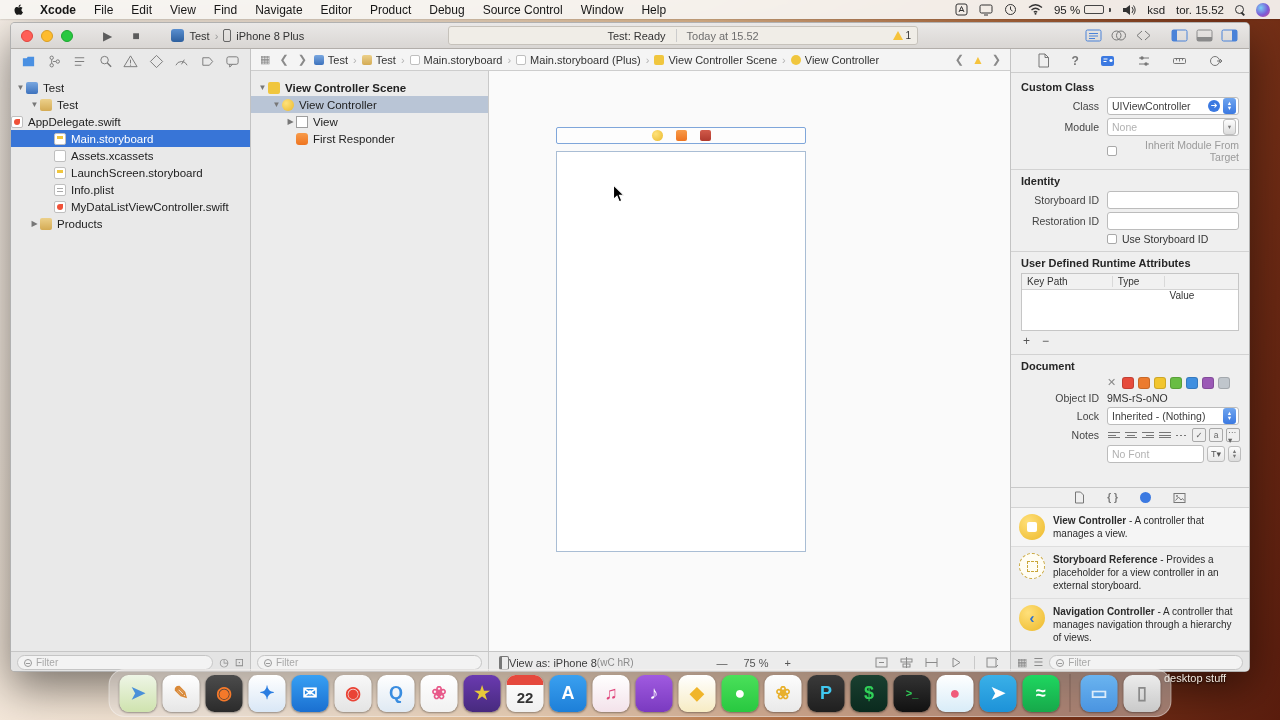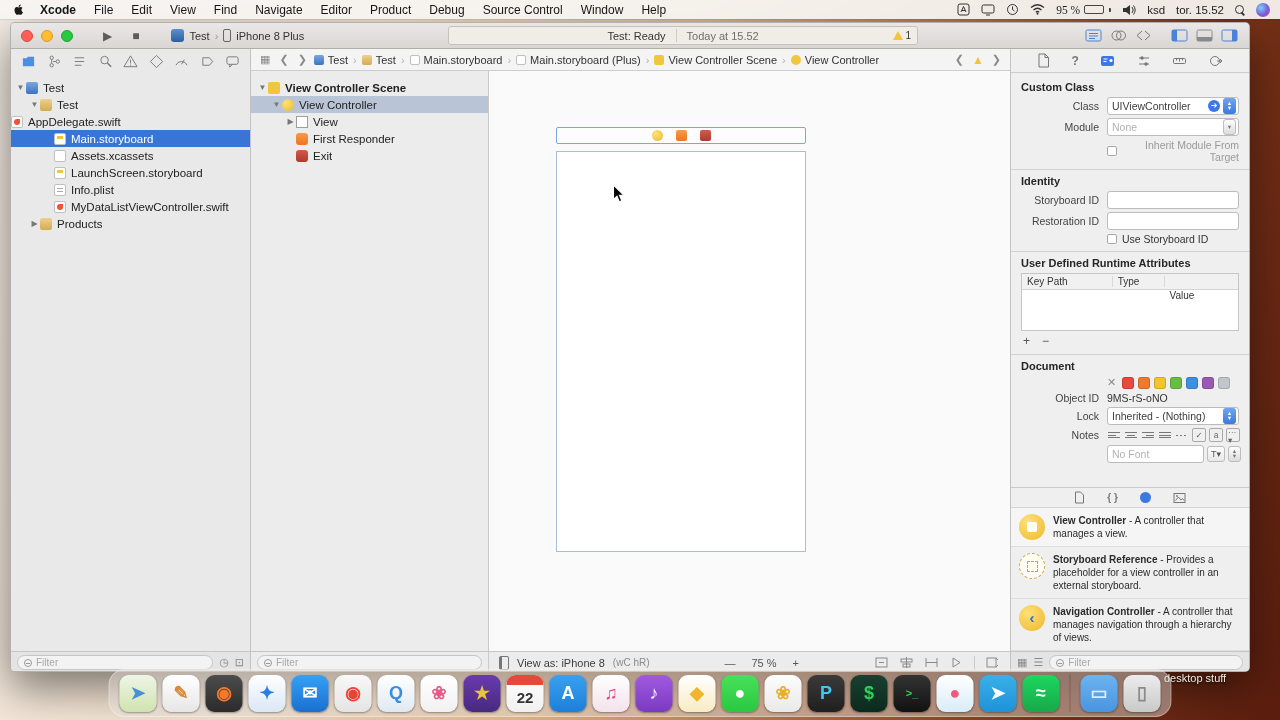--- a/index.html
+++ b/index.html
@@ -12,21 +12,21 @@
   }
   
   .menubar{position:absolute;top:0;left:0;right:0;height:19px;background:rgba(247,244,241,.94);
     display:flex;align-items:center;padding:0 10px;font-size:12px;color:#161616;z-index:30;
     box-shadow:0 0 2px rgba(0,0,0,.25);}
   .menubar .mitem{padding:0 9px;white-space:nowrap;}
   .menubar .mitem.app{font-weight:bold;}
   .apple{width:13px;height:13px;margin:0 6px 0 2px;}
   .mstatus{margin-left:auto;display:flex;align-items:center;gap:11px;font-size:11.5px;color:#222;}
   .sicon{display:inline-flex;align-items:center;}
-  .battery{display:flex;align-items:center;gap:4px;font-family:Liberation Serif, serif;}
+  .battery{display:flex;align-items:center;gap:4px;}
   .batt-body{width:20px;height:9px;border:1px solid #444;border-radius:2px;position:relative;padding:1px;}
   .batt-fill{height:100%;width:90%;background:#3c3c3c;border-radius:1px;}
   .batt-nub{width:2px;height:4px;background:#444;border-radius:0 1px 1px 0;margin-left:1px;}
   .siri{width:14px;height:14px;border-radius:50%;background:radial-gradient(circle at 35% 35%,#7ad0f5,#7a5bd6 55%,#e04a8a);}
   .spotlight{width:10px;height:10px;position:relative;}
   .spotlight::before{content:"";position:absolute;width:7px;height:7px;border:1.5px solid #333;border-radius:50%;}
   .spotlight::after{content:"";position:absolute;width:4px;height:1.5px;background:#333;transform:rotate(45deg);left:6px;top:8px;}
   
   .window{position:absolute;left:10px;top:22px;width:1240px;height:650px;border-radius:5px;
     background:#ececec;overflow:hidden;box-shadow:0 16px 44px rgba(0,0,0,.5);border:1px solid rgba(0,0,0,.25);}
@@ -98,21 +98,21 @@
   .oic.exit{background:linear-gradient(#d25a4a,#b03a2e);border-radius:3px;}
   .canvas{flex:1;position:relative;background:#fafafa;min-width:0;}
   .scene-dock{position:absolute;left:67px;top:56px;width:250px;height:17px;background:#fdfdfd;border:1px solid #7fa6da;border-radius:2px;display:flex;align-items:center;justify-content:center;gap:13px;}
   .sdic{width:11px;height:11px;}
   .sdic.vc{background:radial-gradient(circle at 35% 35%,#ffe27a,#eab92e);border-radius:50%;}
   .sdic.responder{background:linear-gradient(#f89b4a,#ee7420);border-radius:2px;}
   .sdic.exit{background:linear-gradient(#d25a4a,#b03a2e);border-radius:2px;}
   .vc-view{position:absolute;left:67px;top:80px;width:250px;height:401px;background:#ffffff;border:1px solid #a9bdd4;}
   .editor-bottom{height:22px;border-top:1px solid #c6c6c6;background:#ececec;display:flex;}
   .outline-bottom{width:238px;border-right:1px solid #c9c9c9;display:flex;align-items:center;padding:0 6px;}
-  .canvas-bar{flex:1;display:flex;align-items:center;padding:0 10px;gap:8px;color:#3d3d3d;font-size:11px;}
+  .canvas-bar{flex:1;display:flex;align-items:center;padding:0 10px;color:#3d3d3d;font-size:11px;}
   .bezel{width:10px;height:14px;border:1px solid #777;border-radius:2px;border-left-width:3px;flex:none;}
   .sizeclass{color:#8a8a8a;font-size:10px;}
   .zoomctl{margin:0 auto;display:flex;align-items:center;gap:16px;color:#555;}
   .canvas-icons{display:flex;align-items:center;gap:10px;color:#8a8a8a;}
   .cdiv{width:1px;height:14px;background:#c9c9c9;}
   
   .inspector{width:238px;background:#efefef;display:flex;flex-direction:column;}
   .insp-tabs{height:24px;border-bottom:1px solid #cdcdcd;display:flex;align-items:center;justify-content:space-between;padding:0 26px;}
   .insp-content{flex:1;padding:5px 10px 0 10px;font-size:11px;color:#333;overflow:hidden;}
   .sec-title{font-weight:bold;font-size:11px;color:#262626;margin:3px 0 4px 0;}
@@ -473,24 +473,20 @@
           </div>
           <div class="out-row" style="padding-left:34px;">
             <span class="disc">▶</span>
             <span class="oic view"></span>
             <span class="lbl">View</span>
           </div>
           <div class="out-row" style="padding-left:45px;">
             <span class="oic responder"></span>
             <span class="lbl">First Responder</span>
           </div>
-          <div class="out-row" style="padding-left:45px;">
-            <span class="oic exit"></span>
-            <span class="lbl">Exit</span>
-          </div>
         </div>
 
         <div class="canvas">
           <div class="scene-dock">
             <span class="sdic vc"></span>
             <span class="sdic responder"></span>
             <span class="sdic exit"></span>
           </div>
           <div class="vc-view"></div>
         </div>

